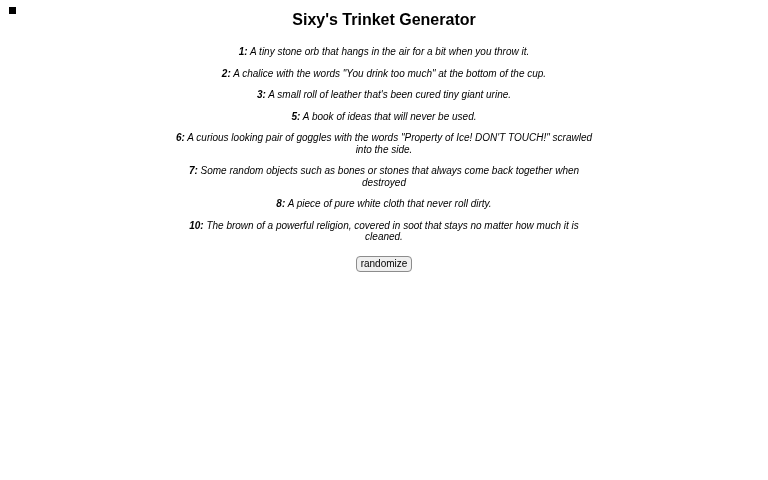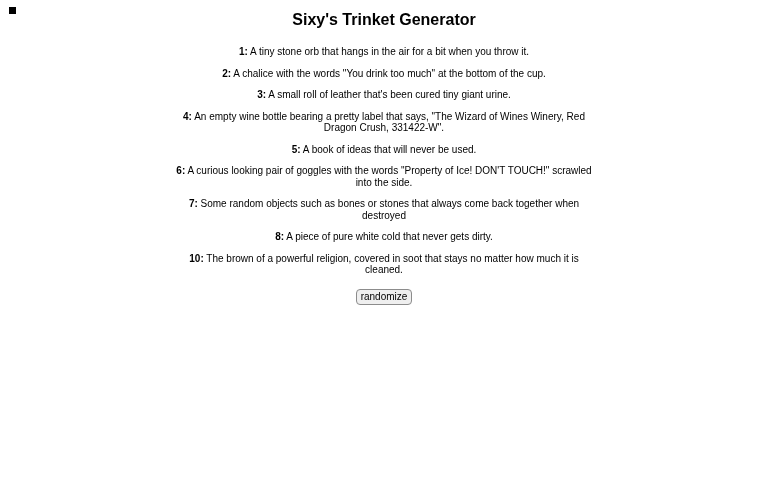--- a/index.html
+++ b/index.html
@@ -8,20 +8,21 @@
     font-family: "Liberation Sans", sans-serif; color: #000000;
   }
   .page { width: 460px; margin: 0 auto; text-align: center; }
   .title {
     font-size: 16px; font-weight: 700; line-height: 23px;
     margin: 8px 0 15px 0; letter-spacing: 0;
   }
   .item {
     font-size: 10px; line-height: 11.5px; margin: 10px 0;
     white-space: pre-line;
+    font-style: italic;
   }
   .num { font-weight: 700; }
   .btn-row { margin: 10px 0; }
   button.randomize {
     font-family: "Liberation Sans", sans-serif; font-size: 10px; color: #000;
     background: #efefef; border: 1px solid #8c8c8c; border-radius: 4px;
     padding: 1px 4px; line-height: 12px; cursor: pointer;
   }
   .cursor { position: absolute; left: 9px; top: 7px; width: 7px; height: 7px; background: #000; }
 </style>
@@ -29,27 +30,25 @@
 <body>
 
 <div class="cursor"></div>
 
 <div class="page">
   <div class="title">Sixy's Trinket Generator</div>
 
   <p class="item"><b class="num">1:</b><span> A tiny stone orb that hangs in the air for a bit when you throw it.</span></p>
   <p class="item"><b class="num">2:</b><span> A chalice with the words "You drink too much" at the bottom of the cup.</span></p>
   <p class="item"><b class="num">3:</b><span> A small roll of leather that's been cured tiny giant urine.</span></p>
-  <p class="item"><b class="num">4:</b><span> An empty wine bottle bearing a pretty label that says, "The Wizard of Wines Winery, Red
-Dragon Crush, 331422-W".</span></p>
   <p class="item"><b class="num">5:</b><span> A book of ideas that will never be used.</span></p>
   <p class="item"><b class="num">6:</b><span> A curious looking pair of goggles with the words "Property of Ice! DON'T TOUCH!" scrawled
 into the side.</span></p>
   <p class="item"><b class="num">7:</b><span> Some random objects such as bones or stones that always come back together when
 destroyed</span></p>
-  <p class="item"><b class="num">8:</b><span> A piece of pure white cold that never gets dirty.</span></p>
+  <p class="item"><b class="num">8:</b><span> A piece of pure white cloth that never roll dirty.</span></p>
   <p class="item"><b class="num">10:</b><span> The brown of a powerful religion, covered in soot that stays no matter how much it is
 cleaned.</span></p>
 
   <div class="btn-row">
     <button class="randomize">randomize</button>
   </div>
 </div>
 
 </body></html>

